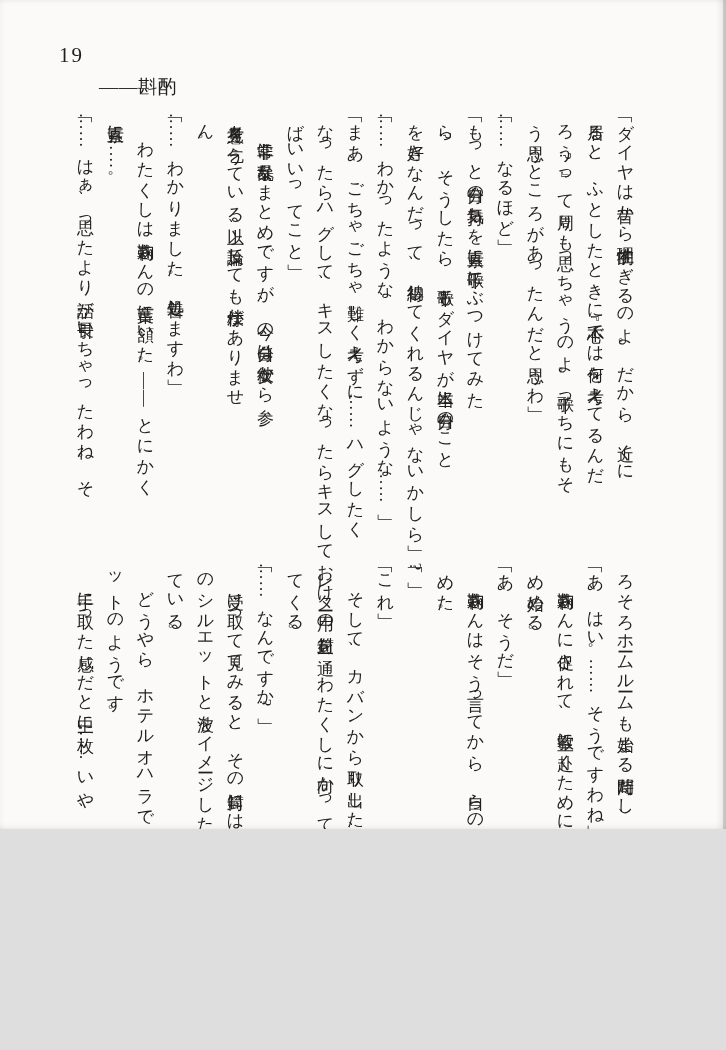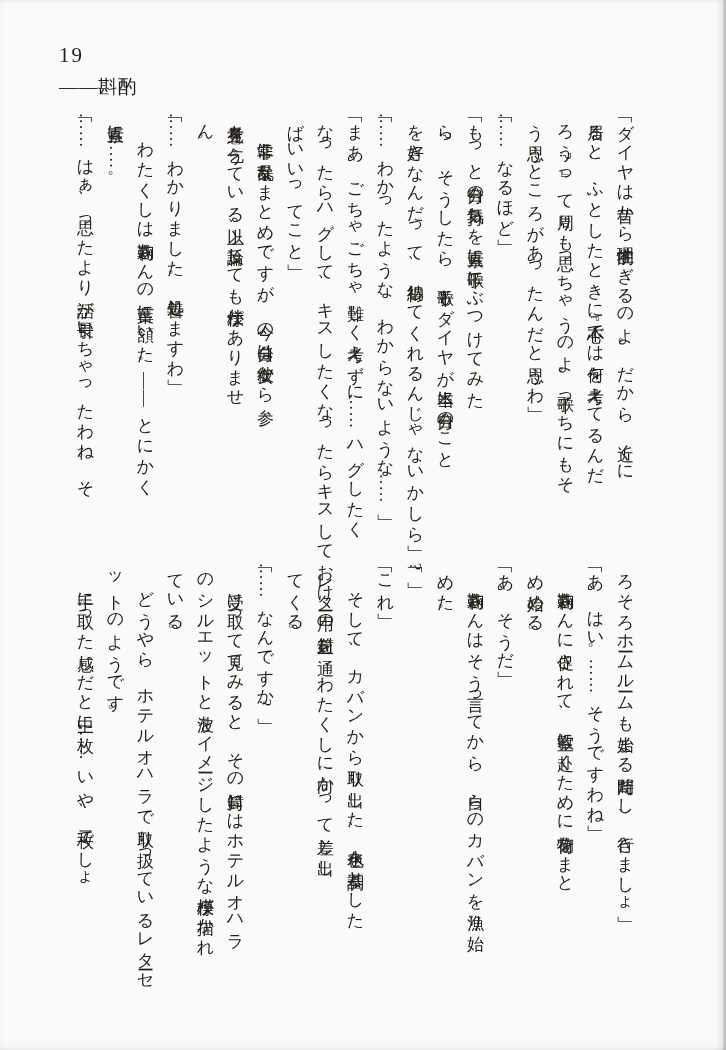--- a/index.html
+++ b/index.html
@@ -3,21 +3,21 @@
 <meta charset="utf-8">
 <style>
   html, body {
     margin: 0;
     padding: 0;
     background: #dedede;
   }
   .page {
     position: relative;
     width: 726px;
-    height: 1050px;
+    height: 829px;
     background: var(--paper, #fbfaf8);
     color: var(--ink, #211f1d);
     font-family: "Liberation Serif", "DejaVu Serif", serif;
     overflow: hidden;
     box-shadow:
       inset -8px 0 10px -6px rgba(0,0,0,0.18),
       inset 4px 0 8px -6px rgba(0,0,0,0.08),
       inset 0 -6px 10px -7px rgba(0,0,0,0.10),
       inset 0 6px 10px -8px rgba(0,0,0,0.07);
   }
@@ -37,20 +37,21 @@
   .page-number {
     font-size: 21px;
     letter-spacing: 2px;
     line-height: 1.1;
   }
   .section-title {
     font-size: 19px;
     letter-spacing: 0.5px;
     margin-top: 7px;
     white-space: nowrap;
+    margin-left: 40px;
   }
   .vblock {
     position: absolute;
     writing-mode: vertical-rl;
     text-orientation: mixed;
     font-size: 17px;
     line-height: 30px;
     letter-spacing: 0.7px;
     white-space: nowrap;
   }

